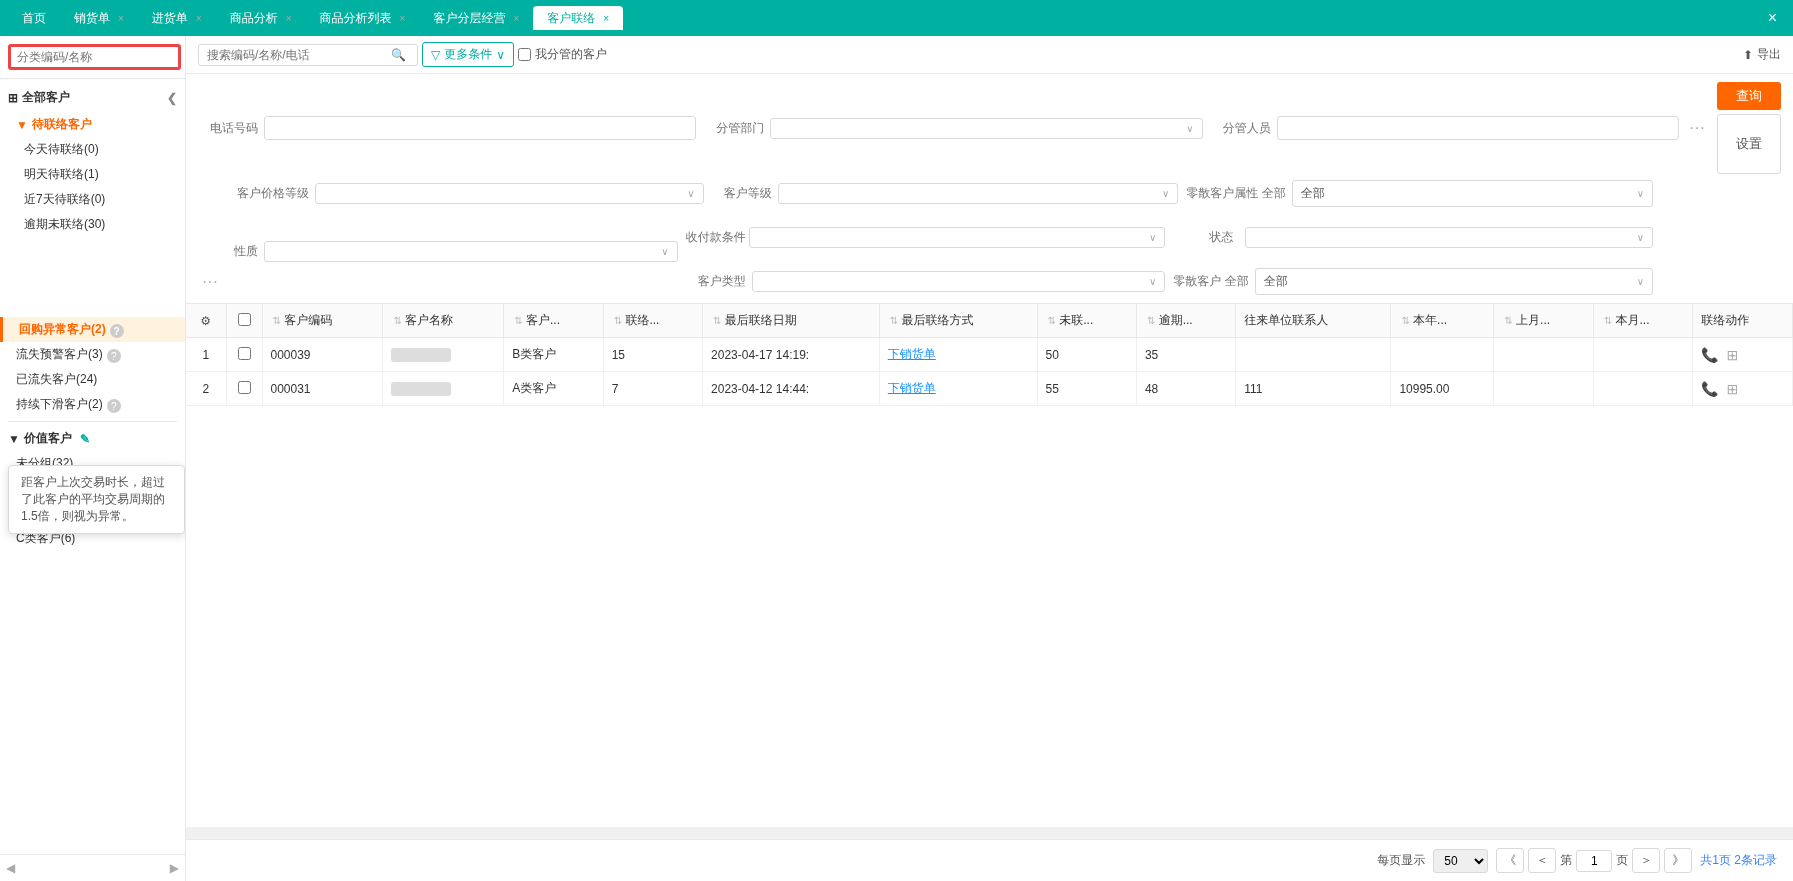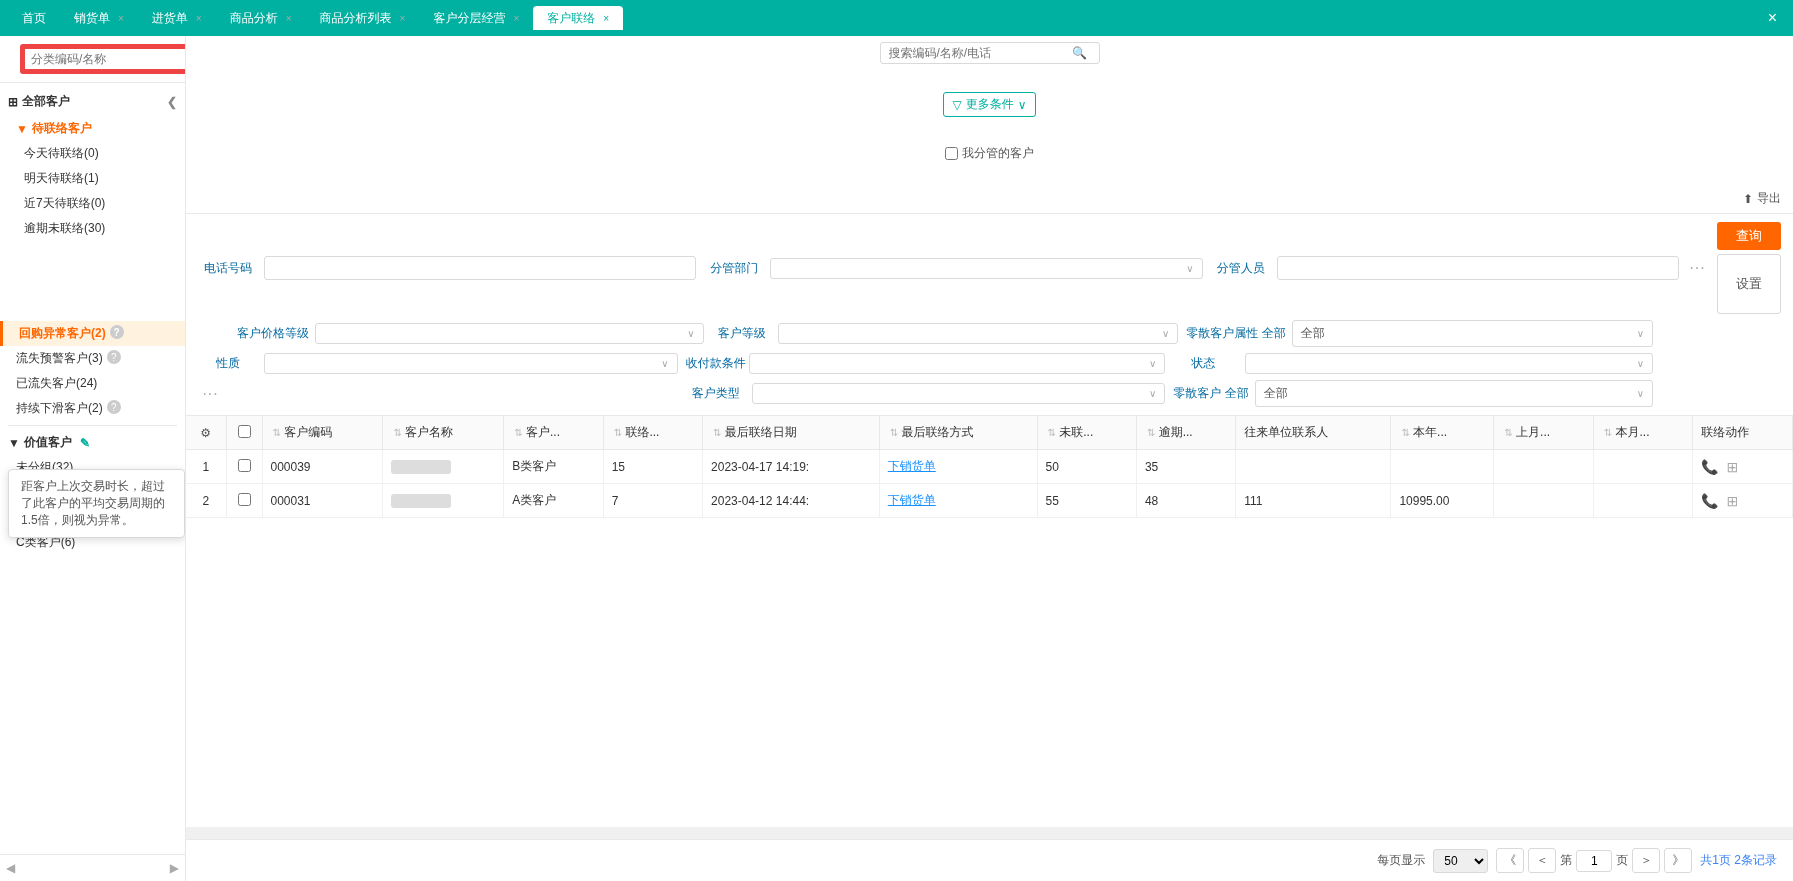--- a/index.html
+++ b/index.html
@@ -25,57 +25,57 @@
 
     
     .sidebar {
       width: 186px; background: #fff; border-right: 1px solid #e8e8e8;
       display: flex; flex-direction: column; overflow: hidden; flex-shrink: 0;
     }
     .sidebar-search {
       display: flex; align-items: center; padding: 8px 8px; border-bottom: 1px solid #e8e8e8; gap: 4px;
     }
     .sidebar-search input {
-      flex: 1; border: 5px solid #ef4444; border-radius: 3px; padding: 3px 6px; font-size: 12px; outline: none; margin-left: 12px;
+      flex: 1; border: 3px solid #ef4444; border-radius: 3px; padding: 3px 6px; font-size: 12px; outline: none;
     }
     .search-icon-btn { cursor: pointer; color: #888; }
     .sidebar-content { flex: 1; overflow-y: auto; padding: 4px 0; }
     .sidebar-header {
       display: flex; align-items: center; padding: 6px 8px; font-weight: bold; color: #333;
       cursor: pointer; gap: 4px;
     }
     .sidebar-collapse { margin-left: auto; color: #888; cursor: pointer; }
     .sidebar-group { margin-left: 8px; }
     .sidebar-group-title {
       display: flex; align-items: center; padding: 4px 8px; color: #f60; font-weight: bold;
       cursor: pointer; gap: 4px;
     }
     .sidebar-item {
-      padding: 4px 16px; color: #333; cursor: pointer; display: flex; align-items: flex-start; gap: 4px;
+      padding: 4px 16px; color: #333; cursor: pointer; display: flex; align-items: flex-end; gap: 4px;
     }
     .sidebar-item.active { background: #fff3e0; color: #f60; font-weight: bold; border-left: 3px solid #f60; }
     .sidebar-divider { border: none; border-top: 1px solid #e8e8e8; margin: 4px 8px; }
     .sidebar-group-title2 {
       display: flex; align-items: center; padding: 4px 8px; color: #333; font-weight: bold; cursor: pointer; gap: 4px;
     }
     .info-icon { display: inline-flex; align-items: center; justify-content: center;
       width: 14px; height: 14px; border-radius: 50%; background: #ccc; color: #fff; font-size: 10px; cursor: pointer; }
     .tooltip-box {
       position: absolute; left: 0; top: 228px; background: #fff; border: 1px solid #d9d9d9;
       border-radius: 4px; padding: 8px 12px; max-width: 320px; color: #555; font-size: 12px;
       box-shadow: 0 2px 8px rgba(0,0,0,0.15); z-index: 100; margin-left: 8px;
     }
 
     
     .main-content { flex: 1; display: flex; flex-direction: column; overflow: hidden; background: #f0f2f5; }
 
     
     .filter-bar {
       background: #fff; border-bottom: 1px solid #e8e8e8; padding: 6px 12px;
-      display: flex; align-items: center; gap: 28px; flex-direction: column;
+      display: flex; align-items: center; gap: 4px;
     }
     .filter-search {
       display: flex; align-items: center; border: 1px solid #d9d9d9; border-radius: 3px;
       padding: 3px 8px; background: #fff; gap: 4px; min-width: 220px;
     }
     .filter-search input { border: none; outline: none; font-size: 12px; width: 180px; color: #999; }
     .filter-search-icon { color: #888; cursor: pointer; }
     .more-filter-btn {
       display: flex; align-items: center; gap: 4px; color: #00b0a0; cursor: pointer;
       border: 1px solid #00b0a0; border-radius: 3px; padding: 3px 8px;
@@ -101,21 +101,21 @@
     }
     .filter-select-wrap .arrow { color: #aaa; font-size: 10px; }
     .btn-query {
       background: #f60; color: #fff; border: none; border-radius: 3px;
       padding: 5px 18px; cursor: pointer; font-size: 13px;
     }
     .btn-setting {
       background: #fff; color: #555; border: 1px solid #d9d9d9; border-radius: 3px;
       padding: 20px 18px; cursor: pointer; font-size: 13px;
     }
-    .filter-cell-label { color: #0369a1; white-space: nowrap; min-width: 60px; text-align: center; }
+    .filter-cell-label { color: #737373; white-space: nowrap; min-width: 60px; text-align: right; }
     .dots-btn { color: #aaa; cursor: pointer; font-size: 16px; padding: 0 4px; }
 
     
     .table-area { flex: 1; overflow: auto; background: #fff; margin: 0; }
     table { width: 100%; border-collapse: collapse; font-size: 12px; }
     thead tr { background: #fafafa; border-bottom: 1px solid #e8e8e8; }
     thead th {
       padding: 8px 8px; text-align: left; color: #333; font-weight: normal;
       border-right: 1px solid #e8e8e8; white-space: nowrap; position: sticky; top: 0; background: #fafafa;
     }
@@ -343,21 +343,21 @@
           <span class="filter-cell-label">零散客户属性 全部</span>
           <div class="filter-select-wrap" style="flex:2;">
             <span>全部</span>
             <span class="arrow">∨</span>
           </div>
         </div>
         <div style="width:120px;"></div>
       </div>
 
       <div style="display:flex; gap:8px; align-items:center; margin-bottom:6px;">
-        <div style="display:flex; align-items:center; gap:6px; flex:1;">
+        <div style="display:flex; align-items:center; gap:6px; flex:1;margin-top:28px;">
           <span class="filter-cell-label">性质</span>
           <div class="filter-select-wrap" style="flex:2;">
             <span></span>
             <span class="arrow">∨</span>
           </div>
         </div>
         <div style="display:flex; align-items:center; gap:3px; flex:1;">
           <span class="filter-cell-label">收付款条件</span>
           <div class="filter-select-wrap" style="flex:2;">
             <span></span>

